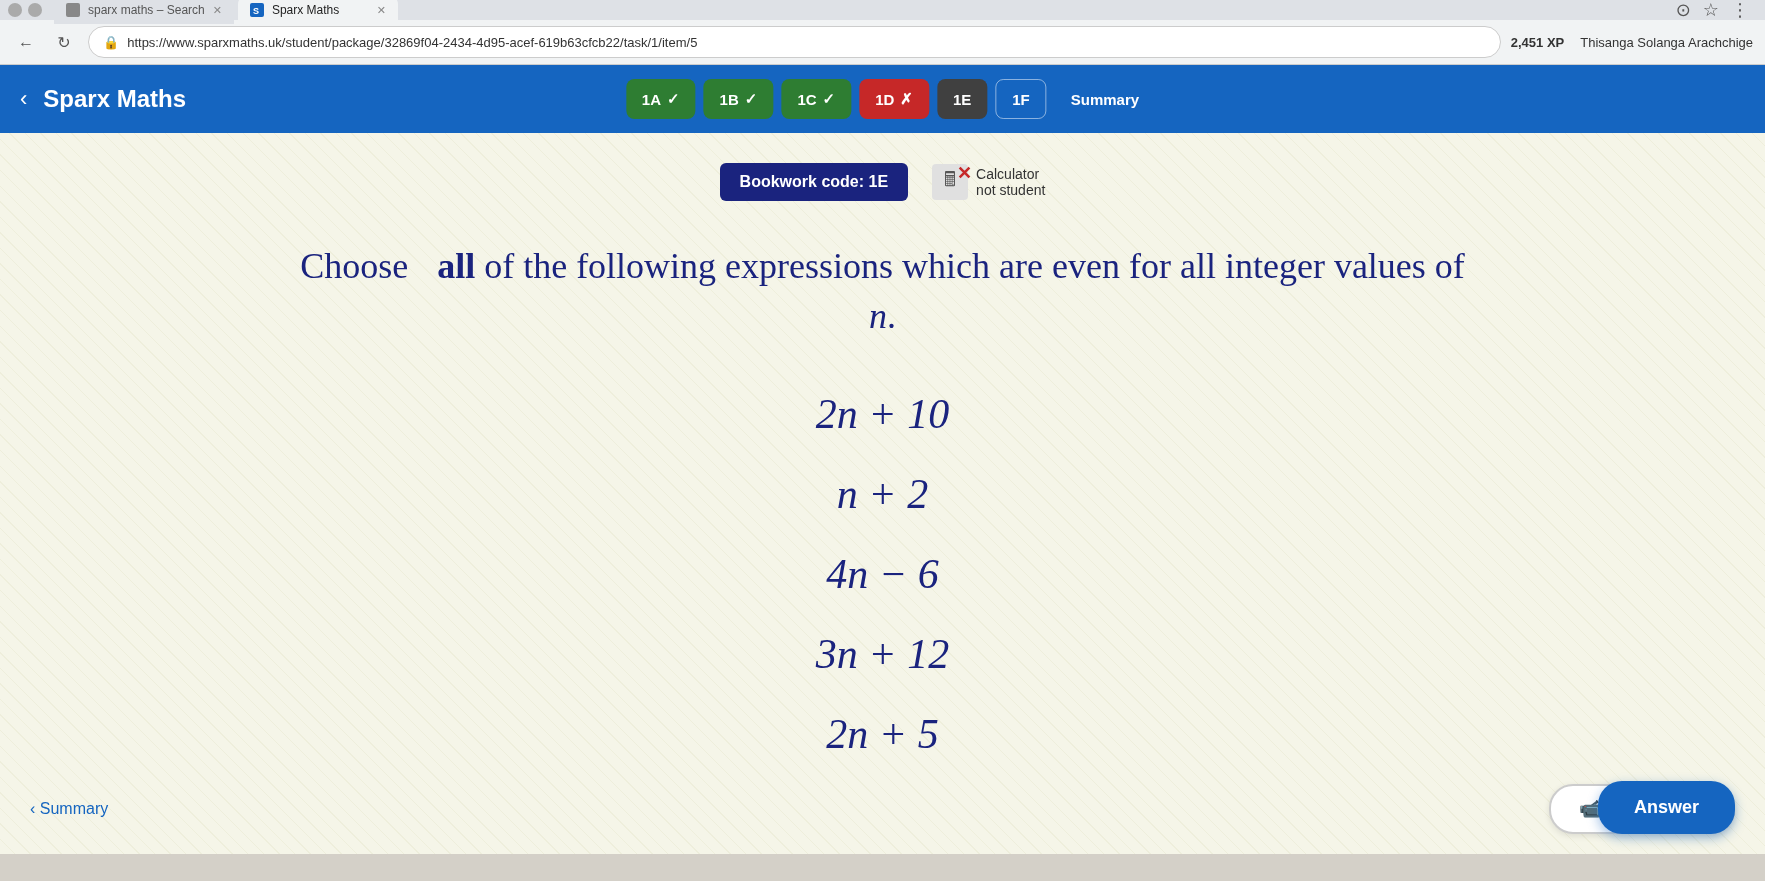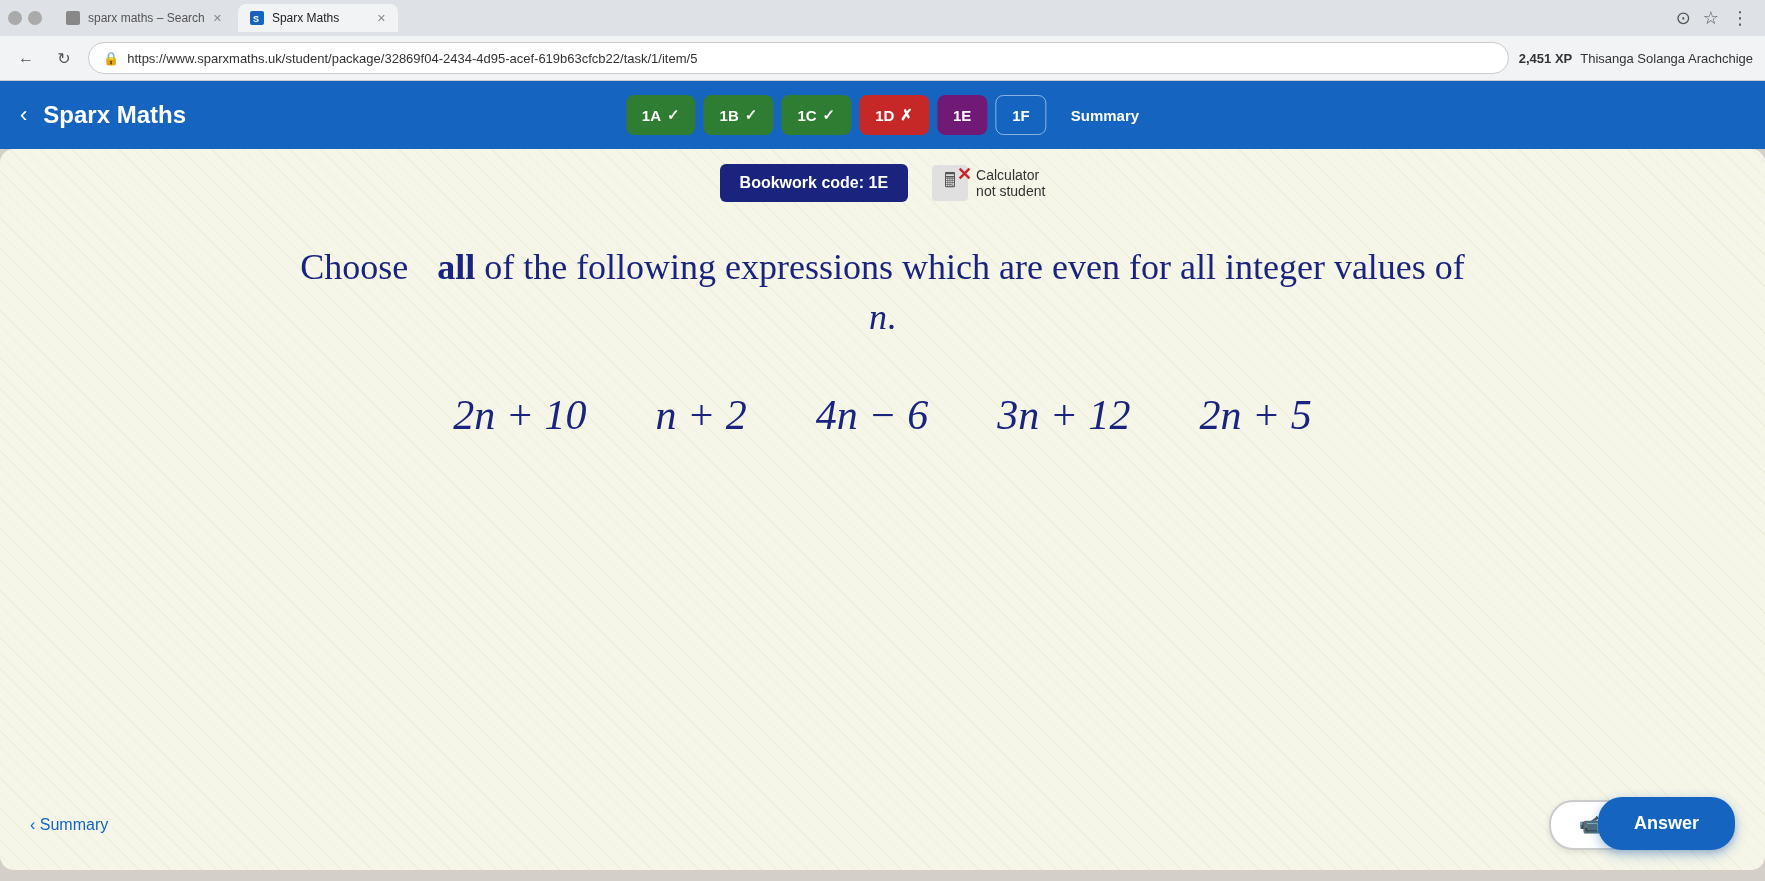--- a/index.html
+++ b/index.html
@@ -15,21 +15,21 @@
     
     .browser-chrome {
       background: #f1f3f4;
       border-bottom: 1px solid #ccc;
     }
 
     .tab-bar {
       display: flex;
       align-items: center;
       background: #dee1e6;
-      height: 36px;
+      height: 20px;
       padding: 0 8px;
       gap: 4px;
     }
 
     .browser-icons-left {
       display: flex;
       align-items: center;
       gap: 6px;
       margin-right: 8px;
     }
@@ -118,21 +118,21 @@
     }
 
     .address-text {
       color: #333;
       font-size: 13px;
     }
 
     .browser-right-icons {
       display: flex;
       align-items: center;
-      gap: 8px;
+      gap: 16px;
       color: #555;
       font-size: 18px;
     }
 
     
     .app-header {
       background: #1565c0;
       height: 68px;
       display: flex;
       align-items: center;
@@ -179,21 +179,21 @@
       background: #2e7d32;
       color: white;
     }
 
     .task-tab.failed {
       background: #c62828;
       color: white;
     }
 
     .task-tab.active {
-      background: #701a75;
+      background: #404040;
       color: white;
     }
 
     .task-tab.upcoming {
       background: transparent;
       color: white;
       border: 1px solid rgba(255,255,255,0.5);
     }
 
     .summary-btn {
@@ -214,23 +214,22 @@
           45deg,
           transparent,
           transparent 10px,
           rgba(200,200,150,0.15) 10px,
           rgba(200,200,150,0.15) 11px
         );
       min-height: calc(881px - 80px - 80px);
       display: flex;
       flex-direction: column;
       align-items: center;
-      padding: 15px 20px 20px;
+      padding: 30px 20px 20px;
       position: relative;
-      border-radius: 14px;
     }
 
     
     .controls-row {
       display: flex;
       align-items: center;
       gap: 24px;
       margin-bottom: 40px;
     }
 
@@ -300,22 +299,23 @@
     }
 
     .question-text strong {
       font-weight: 900;
       margin-left: 20px;
     }
 
     
     .expressions-list {
       display: flex;
-      align-items: center;
-      gap: 29px;
+      flex-direction: column;
+      align-items: center;
+      gap: 16px;
       margin-bottom: 40px;
     }
 
     .expression-item {
       font-size: 42px;
       color: #1a237e;
       font-family: Georgia, 'Times New Roman', serif;
       font-style: italic;
       cursor: pointer;
       padding: 8px 20px;

